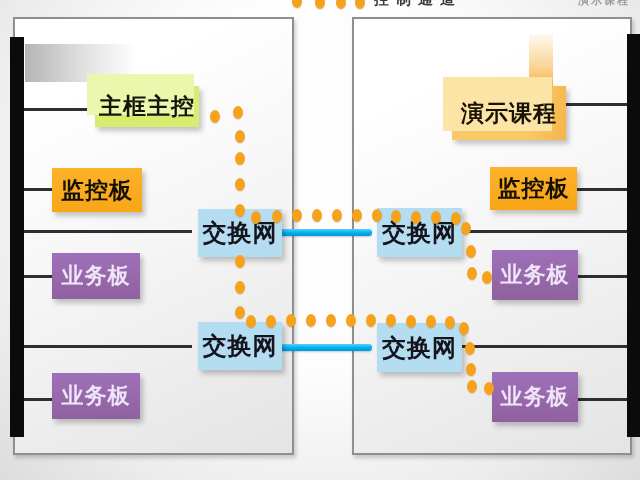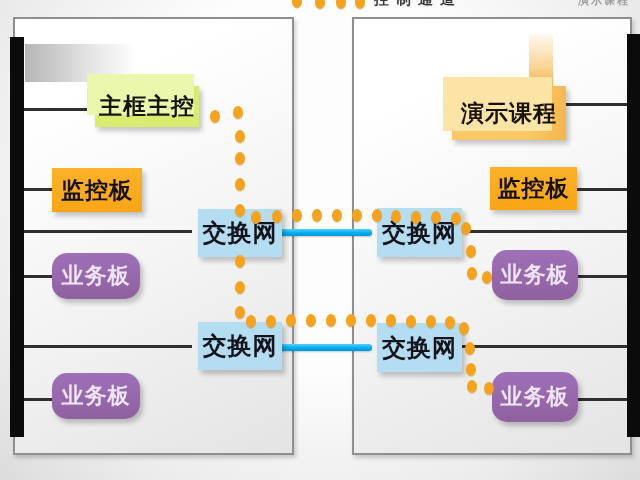--- a/index.html
+++ b/index.html
@@ -44,21 +44,21 @@
   .note-backup::before{content:"";position:absolute;left:-9px;top:-9px;width:96%;height:100%;
     background:#fce3a6;z-index:-1;}
   .monitor{background:linear-gradient(180deg,#fcb22a 0%,#f9a517 100%);color:#141004;font-size:23px;}
   .monitor-left{left:52px;top:168px;width:90px;height:44px;}
   .monitor-right{left:490px;top:167px;width:87px;height:43px;}
   .switch{background:#b5ddf2;color:#14141c;font-size:24px;margin-left:8px;}
   .sw-lt{left:190px;top:209px;width:84px;height:48px;}
   .sw-rt{left:369px;top:208px;width:85px;height:49px;}
   .sw-lb{left:190px;top:322px;width:84px;height:48px;}
   .sw-rb{left:369px;top:323px;width:85px;height:49px;}
-  .service{background:linear-gradient(180deg,#9e70b8 0%,#90619f 100%);color:#efe4f8;font-size:22px;border-radius:15px;}
+  .service{background:linear-gradient(180deg,#9e70b8 0%,#90619f 100%);color:#efe4f8;font-size:22px;}
   .svc-lt{left:52px;top:253px;width:88px;height:46px;}
   .svc-lb{left:52px;top:373px;width:88px;height:46px;}
   .svc-rt{left:492px;top:250px;width:86px;height:50px;}
   .svc-rb{left:492px;top:372px;width:86px;height:50px;}
   
   .frag{position:absolute;z-index:45;font-weight:bold;}
   .frag-left{left:374px;top:-10px;font-size:15px;letter-spacing:7px;color:#3a3a3a;}
   .frag-right{left:578px;top:-7px;font-size:11px;letter-spacing:2px;color:#9c9c9c;}
 </style>
 </head>

